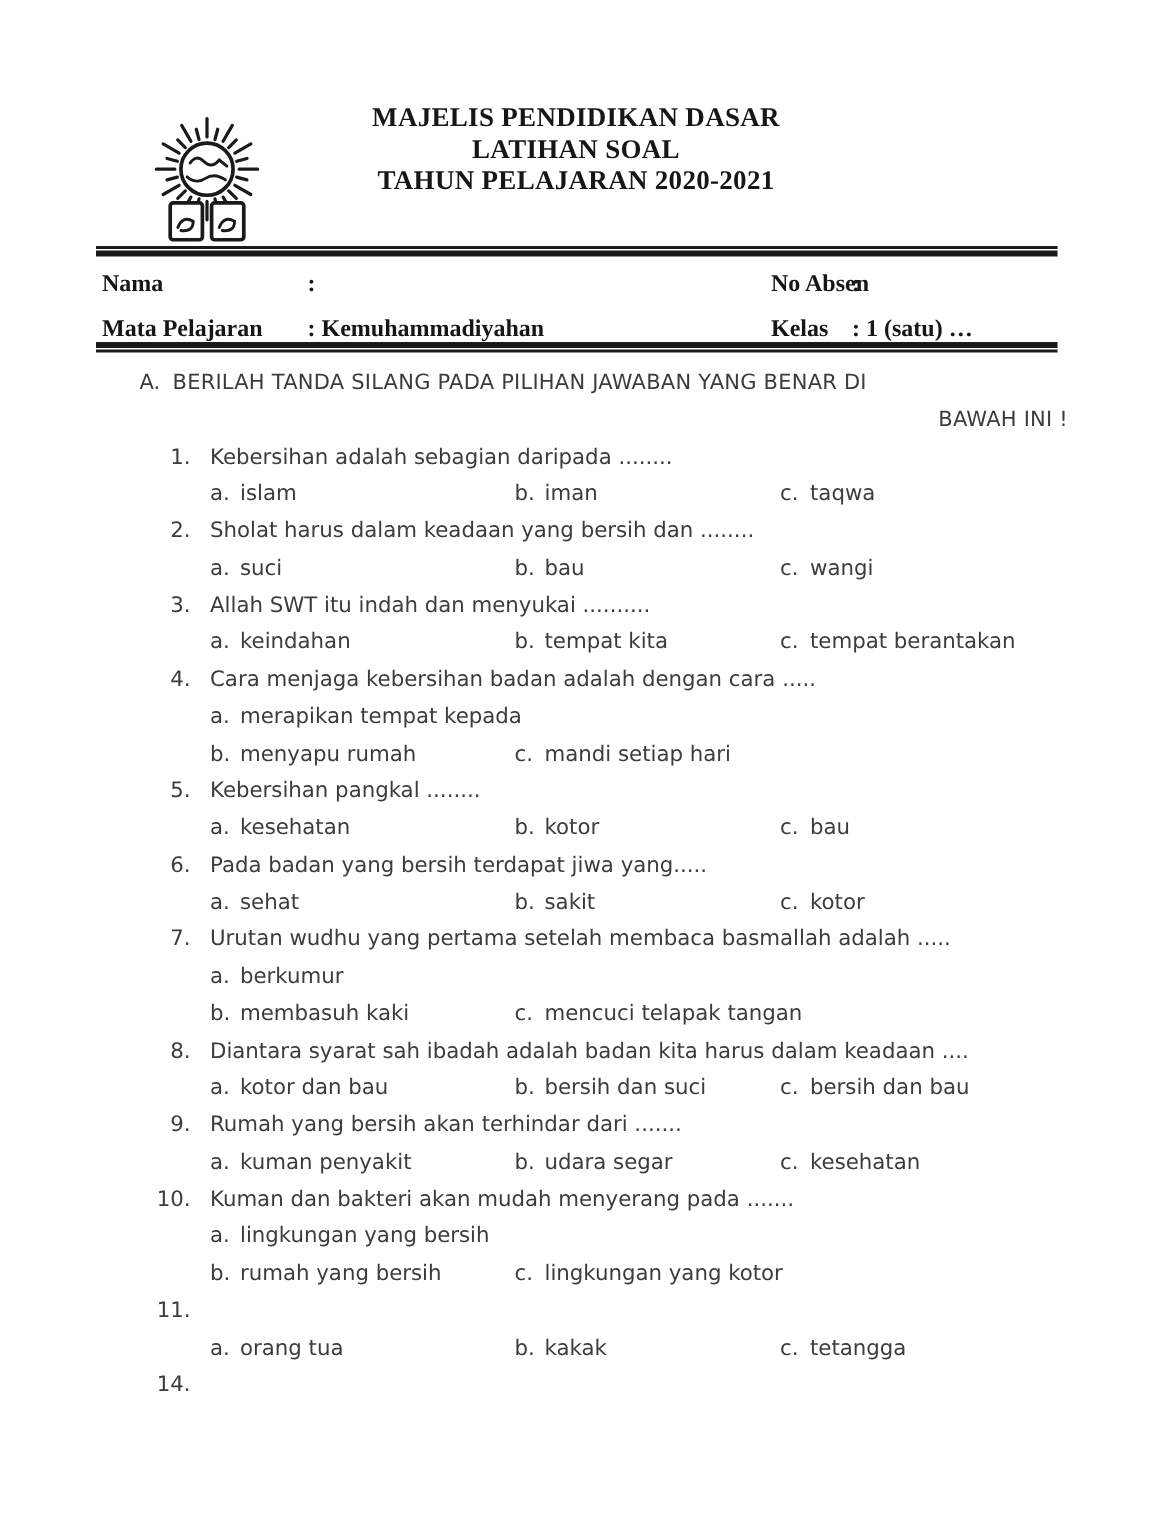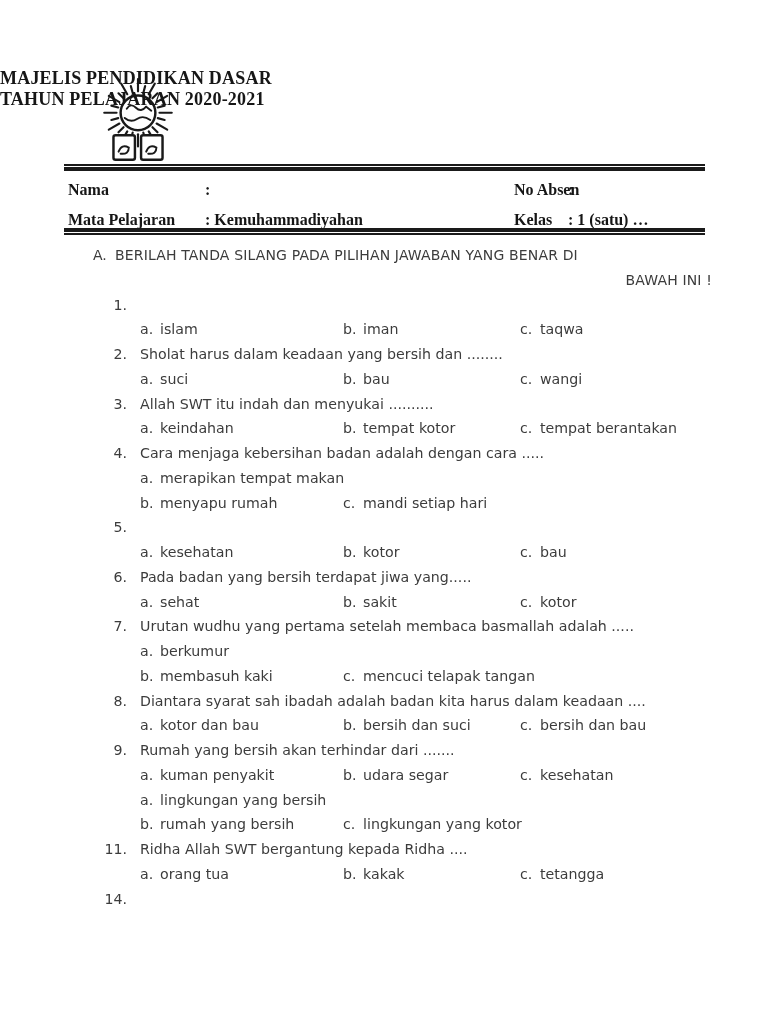--- a/index.html
+++ b/index.html
@@ -8,20 +8,21 @@
     width:768px;height:1024px;
     background:var(--page-bg,#ffffff);
     margin:0 auto;
     overflow:hidden;
     font-family:"DejaVu Sans",sans-serif;
     color:var(--text,#3c3c3c);
   }
   
   .school-header{
     position:absolute;top:68px;left:0;width:768px;
+    text-align:center;
     font-family:"Liberation Serif",serif;
     font-weight:bold;
     font-size:18px;line-height:21px;
     color:var(--heading,#161616);
     letter-spacing:.2px;
   }
   .logo{position:absolute;left:86px;top:76px;width:104px;height:92px;}
   .logo svg{width:100%;height:100%;}
   
   .rule{position:absolute;left:64px;right:63px;}
@@ -107,20 +108,21 @@
       </g>
       <g fill="none" stroke="#1a1a1a" stroke-width="1.9" stroke-linecap="round">
         <path d="M31 74 q3 -8 10 -4 q0 7 -8 6"></path>
         <path d="M58 74 q3 -8 10 -4 q0 7 -8 6"></path>
       </g>
     </svg>
   </div>
 
   <div class="school-header">
     <div>MAJELIS PENDIDIKAN DASAR</div>
+    <div>LATIHAN SOAL</div>
     <div>TAHUN PELAJARAN 2020-2021</div>
   </div>
 
   <div class="rule rule-top">
     <div class="thin"></div>
       <div class="gap"></div>
       <div class="thick"></div>
   </div>
 
   <div class="info-form">
@@ -146,20 +148,21 @@
 
   <div class="body-area">
     <div class="row sec-row1">
       <span class="sec-letter">A.</span>
       <span class="sec-text">BERILAH TANDA SILANG PADA PILIHAN JAWABAN YANG BENAR DI</span>
     </div>
     <div class="row sec-row2">BAWAH INI !</div>
     <div>
   <div class="row q-row">
     <span class="q-num">1.</span>
+    <span class="q-text">Kebersihan adalah sebagian daripada ........</span>
   </div>
 
   <div class="row opt-row">
   <span class="opt w-a">
     <span class="opt-label">a.</span>
     <span class="opt-text">islam</span>
   </span>
 
   <span class="opt w-b">
     <span class="opt-label">b.</span>
@@ -200,55 +203,56 @@
   </div>
 
   <div class="row opt-row">
   <span class="opt w-a">
     <span class="opt-label">a.</span>
     <span class="opt-text">keindahan</span>
   </span>
 
   <span class="opt w-b">
     <span class="opt-label">b.</span>
-    <span class="opt-text">tempat kotor</span>
+    <span class="opt-text">tempat kita</span>
   </span>
 
   <span class="opt">
     <span class="opt-label">c.</span>
     <span class="opt-text">tempat berantakan</span>
   </span>
 </div>
 
   <div class="row q-row">
     <span class="q-num">4.</span>
     <span class="q-text">Cara menjaga kebersihan badan adalah dengan cara .....</span>
   </div>
 
   <div class="row opt-row">
   <span class="opt">
     <span class="opt-label">a.</span>
-    <span class="opt-text">merapikan tempat makan</span>
+    <span class="opt-text">merapikan tempat kepada</span>
   </span>
 </div>
 
   <div class="row opt-row">
   <span class="opt w-a">
     <span class="opt-label">b.</span>
     <span class="opt-text">menyapu rumah</span>
   </span>
 
   <span class="opt">
     <span class="opt-label">c.</span>
     <span class="opt-text">mandi setiap hari</span>
   </span>
 </div>
 
   <div class="row q-row">
     <span class="q-num">5.</span>
+    <span class="q-text">Kebersihan pangkal ........</span>
   </div>
 
   <div class="row opt-row">
   <span class="opt w-a">
     <span class="opt-label">a.</span>
     <span class="opt-text">kesehatan</span>
   </span>
 
   <span class="opt w-b">
     <span class="opt-label">b.</span>
@@ -344,20 +348,24 @@
     <span class="opt-label">b.</span>
     <span class="opt-text">udara segar</span>
   </span>
 
   <span class="opt">
     <span class="opt-label">c.</span>
     <span class="opt-text">kesehatan</span>
   </span>
 </div>
 
+  <div class="row q-row">
+    <span class="q-num">10.</span>
+    <span class="q-text">Kuman dan bakteri akan mudah menyerang pada .......</span>
+  </div>
 
   <div class="row opt-row">
   <span class="opt">
     <span class="opt-label">a.</span>
     <span class="opt-text">lingkungan yang bersih</span>
   </span>
 </div>
 
   <div class="row opt-row">
   <span class="opt w-a">
@@ -366,21 +374,20 @@
   </span>
 
   <span class="opt">
     <span class="opt-label">c.</span>
     <span class="opt-text">lingkungan yang kotor</span>
   </span>
 </div>
 
   <div class="row q-row">
     <span class="q-num">11.</span>
-    <span class="q-text">Ridha Allah SWT bergantung kepada Ridha ....</span>
   </div>
 
   <div class="row opt-row">
   <span class="opt w-a">
     <span class="opt-label">a.</span>
     <span class="opt-text">orang tua</span>
   </span>
 
   <span class="opt w-b">
     <span class="opt-label">b.</span>

